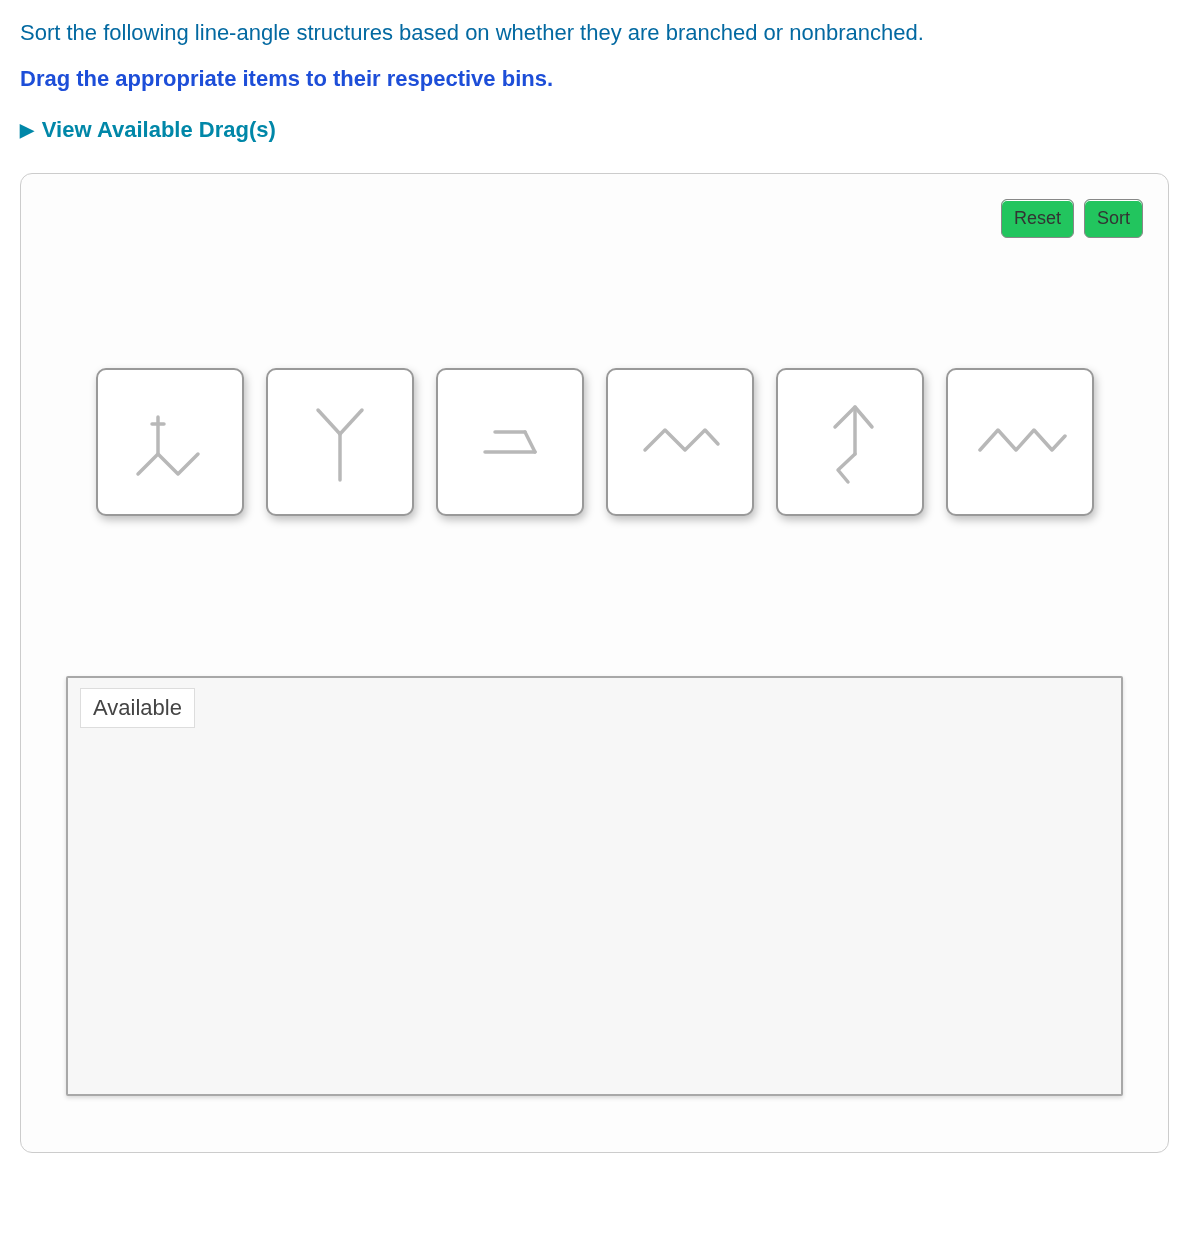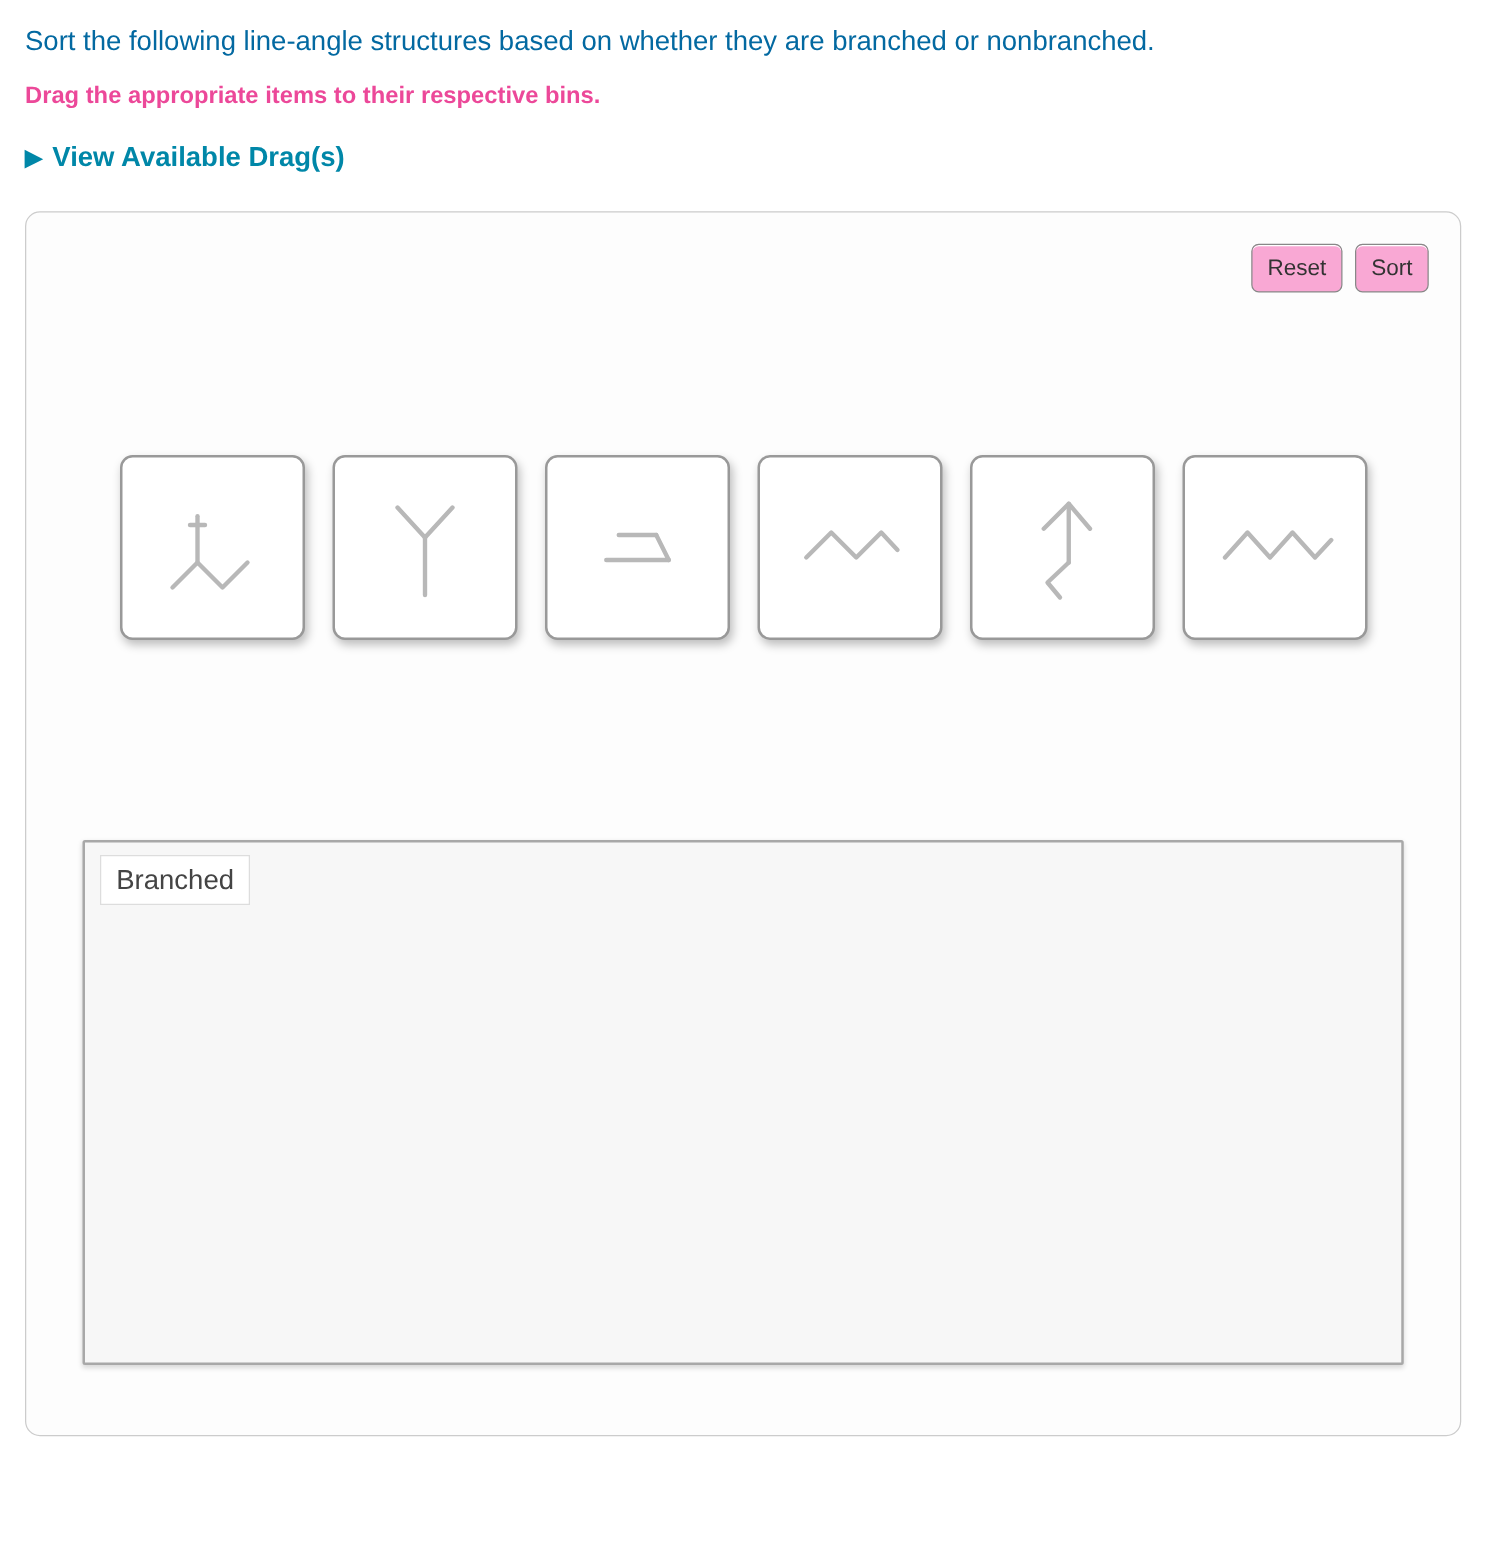--- a/index.html
+++ b/index.html
@@ -10,23 +10,23 @@
       background: #fff;
       color: #333;
     }
     .question-text {
       font-size: 22px;
       color: #0369a1;
       margin-bottom: 20px;
       font-weight: normal;
     }
     .drag-instruction {
-      font-size: 19px;
+      font-size: 22px;
       font-weight: bold;
-      color: #ec4899;
+      color: #1d4ed8;
       margin-bottom: 25px;
     }
     .hints-link {
       display: flex;
       align-items: center;
       gap: 8px;
       color: #0087a8;
       font-size: 22px;
       font-weight: bold;
       cursor: pointer;
@@ -43,21 +43,21 @@
       min-height: 980px;
       position: relative;
     }
     .panel-buttons {
       display: flex;
       justify-content: flex-end;
       gap: 10px;
       margin-bottom: 10px;
     }
     .panel-btn {
-      background: #f9a8d4;
+      background: #22c55e;
       border: 1px solid #888;
       border-radius: 6px;
       padding: 8px 12px;
       font-size: 18px;
       color: #333;
       cursor: pointer;
       box-shadow: inset 0 1px 0 #fff;
       text-align: right;
     }
     .items-row {
@@ -175,16 +175,16 @@
     <div class="item-card">
       <svg viewBox="0 0 100 100">
         <polyline points="10,58 28,38 46,58 64,38 82,58 95,44"></polyline>
       </svg>
     </div>
 
   </div>
 
   <div class="bins-row">
     <div class="bin">
-      <div class="bin-label">Branched</div>
+      <div class="bin-label">Available</div>
     </div>
   </div>
 </div>
 
 </body></html>

